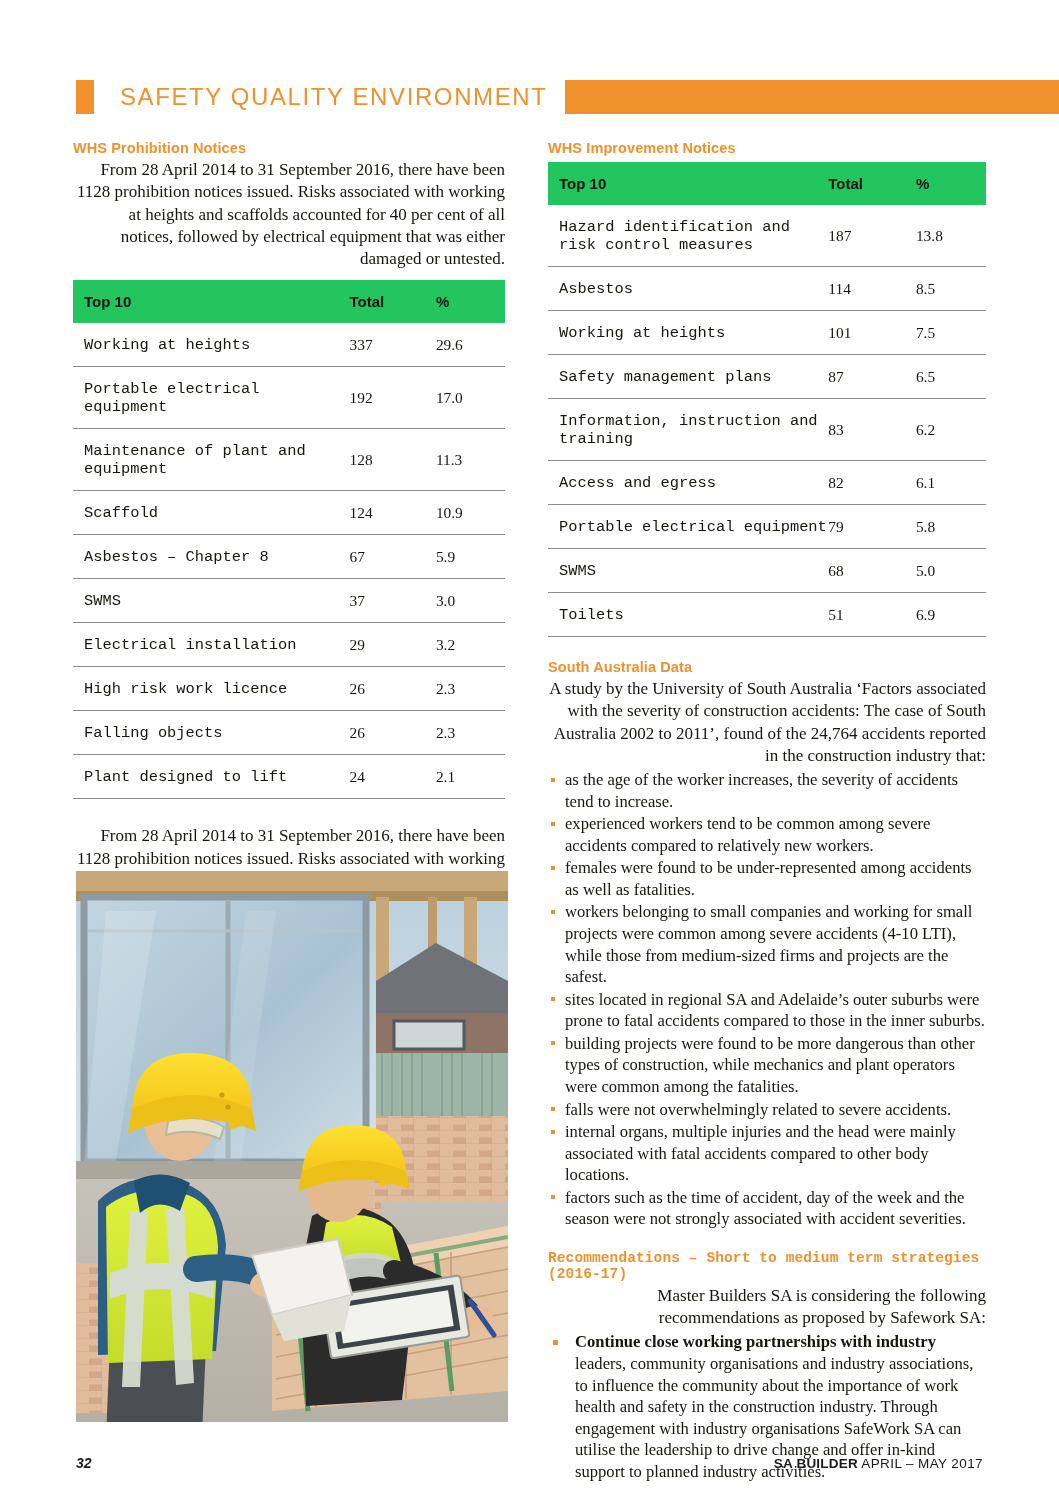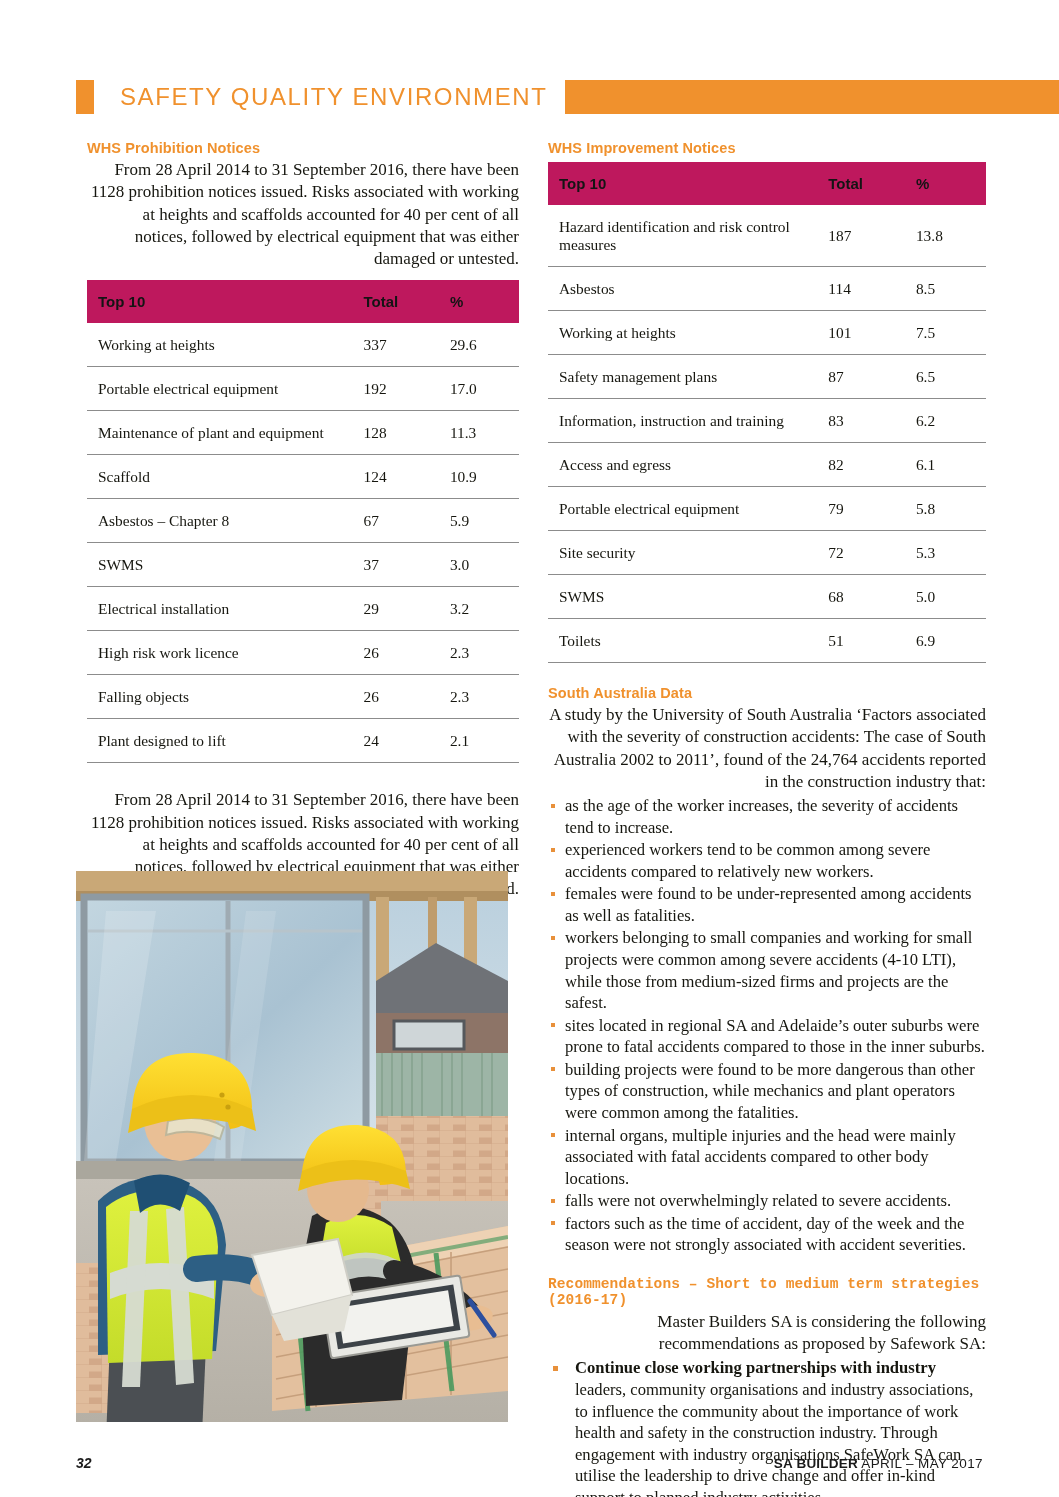--- a/index.html
+++ b/index.html
@@ -24,56 +24,56 @@
     padding:0 18px 0 26px;
     display:flex;align-items:center;
     color:#F0912D;
     font-family:"Liberation Sans",sans-serif;
     font-size:24px;letter-spacing:1.6px;font-weight:400;
     white-space:nowrap;
   }
   .header-bar{flex:1 1 auto;background:#F0912D;}
 
   
-  .col-left{position:absolute;left:87px;top:140px;width:432px;}
+  .col-left{position:absolute;left:73px;top:140px;width:432px;}
   .col-right{position:absolute;left:548px;top:140px;width:438px;}
 
   h2.sec{
     font-family:"Liberation Sans",sans-serif;
     font-size:14.5px;font-weight:bold;color:#F0912D;
     margin:0 0 3px 0;letter-spacing:.1px;
   }
   p.body{
     font-size:17px;line-height:1.31;margin:0 0 10px 0;
     color:#16160f;
     text-align:right;
   }
 
   
   table.t{
     width:100%;border-collapse:collapse;margin-top:7px;
     font-size:15.4px;
   }
   table.t thead th{
-    background:#be185d;
+    background:#22c55e;
     font-family:"Liberation Sans",sans-serif;
     font-size:15px;font-weight:bold;color:#141414;
     text-align:left;
     padding:13px 0 13px 0;
     border:none;
   }
   table.t thead th.c0{padding-left:11px;}
   table.t tbody td{
     padding:13px 0 12px 0;
     border-bottom:1.4px solid #8c8c8c;
     vertical-align:middle;
     color:#16160f;
   }
   table.t tbody tr:first-child td{border-top:none;}
-  table.t td.c0{padding-left:11px;}
+  table.t td.c0{padding-left:11px;font-family:Liberation Mono, monospace;}
   .colw0{width:64%;}
   .colw1{width:20%;}
   .colw2{width:16%;}
 
   
   .photo{
     position:absolute;left:76px;top:871px;width:432px;height:551px;
     overflow:hidden;background:#9db6c8;
   }
   .photo svg{display:block;width:100%;height:100%;}
@@ -393,25 +393,20 @@
             <td class="c0">Access and egress</td>
             <td>82</td>
             <td>6.1</td>
           </tr>
         <tr>
             <td class="c0">Portable electrical equipment</td>
             <td>79</td>
             <td>5.8</td>
           </tr>
         <tr>
-            <td class="c0">Site security</td>
-            <td>72</td>
-            <td>5.3</td>
-          </tr>
-        <tr>
             <td class="c0">SWMS</td>
             <td>68</td>
             <td>5.0</td>
           </tr>
         <tr>
             <td class="c0">Toilets</td>
             <td>51</td>
             <td>6.9</td>
           </tr>
       </tbody>
@@ -419,22 +414,22 @@
 
     <h2 class="sec" style="margin-top:22px;">South Australia Data</h2>
     <p class="body" style="margin-bottom:2px;">A study by the University of South Australia ‘Factors associated with the severity of construction accidents: The case of South Australia 2002 to 2011’, found of the 24,764 accidents reported in the construction industry that:</p>
     <ul class="bul">
       <li>as the age of the worker increases, the severity of accidents tend to increase.</li>
       <li>experienced workers tend to be common among severe accidents compared to relatively new workers.</li>
       <li>females were found to be under-represented among accidents as well as fatalities.</li>
       <li>workers belonging to small companies and working for small projects were common among severe accidents (4-10 LTI), while those from medium-sized firms and projects are the safest.</li>
       <li>sites located in regional SA and Adelaide’s outer suburbs were prone to fatal accidents compared to those in the inner suburbs.</li>
       <li>building projects were found to be more dangerous than other types of construction, while mechanics and plant operators were common among the fatalities.</li>
+      <li>falls were not overwhelmingly related to severe accidents.</li>
       <li>internal organs, multiple injuries and the head were mainly associated with fatal accidents compared to other body locations.</li>
-      <li>falls were not overwhelmingly related to severe accidents.</li>
       <li>factors such as the time of accident, day of the week and the season were not strongly associated with accident severities.</li>
     </ul>
 
     <h2 class="sec" style="margin-top:20px;font-family:Liberation Mono, monospace;">Recommendations – Short to medium term strategies (2016-17)</h2>
     <p class="body" style="margin-bottom:2px;">Master Builders SA is considering the following recommendations as proposed by Safework SA:</p>
     <ul class="bul rec">
       <li><span class="lead">Continue close working partnerships with industry</span><span> leaders, community organisations and industry associations, to influence the community about the importance of work health and safety in the construction industry. Through engagement with industry organisations SafeWork SA can utilise the leadership to drive change and offer in-kind support to planned industry activities.</span></li>
 
     </ul>
   </div>

